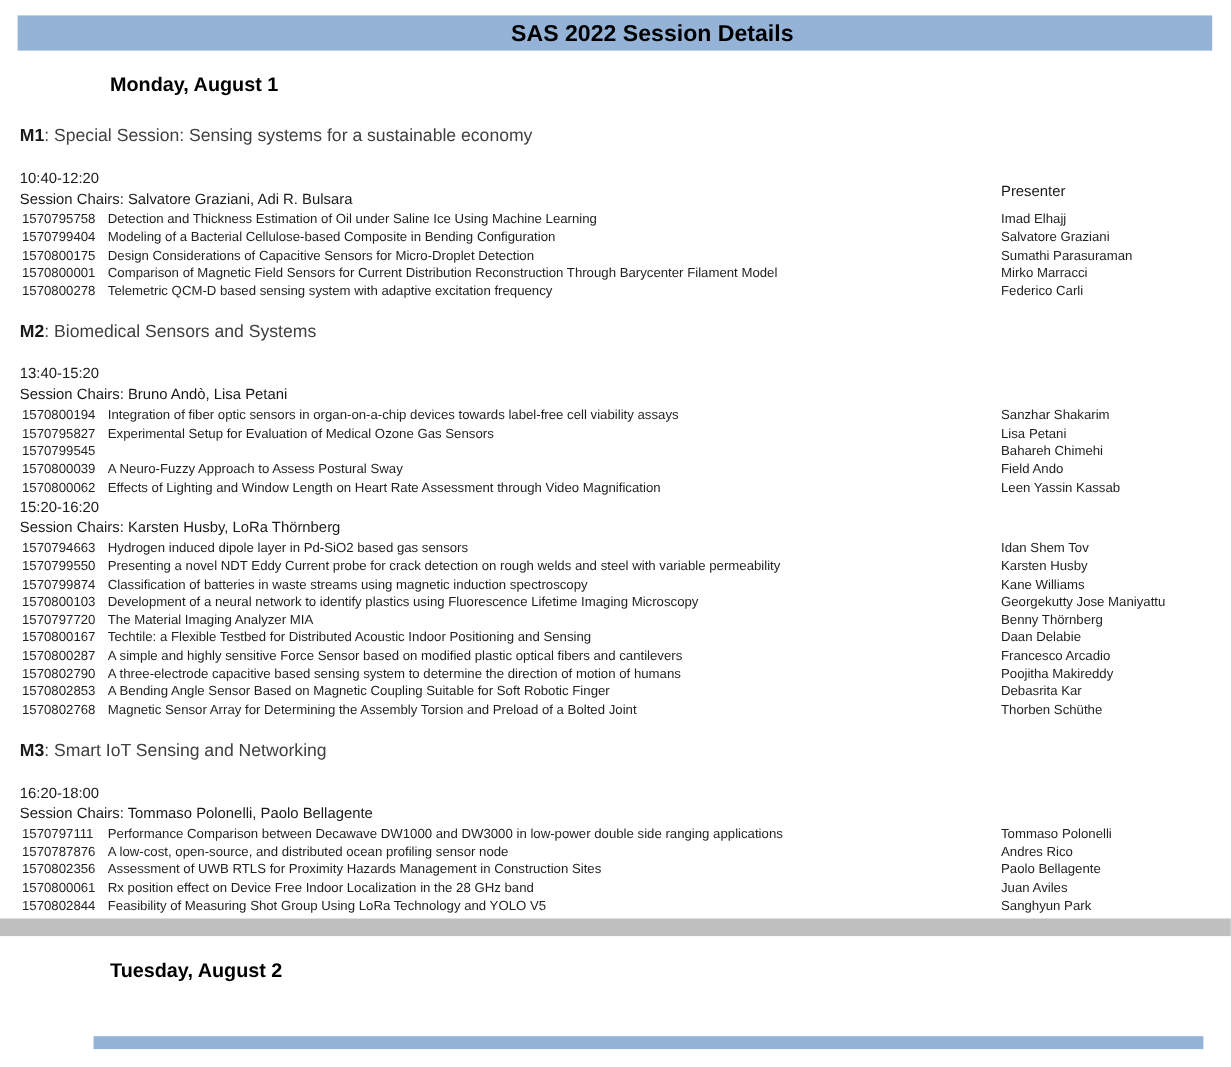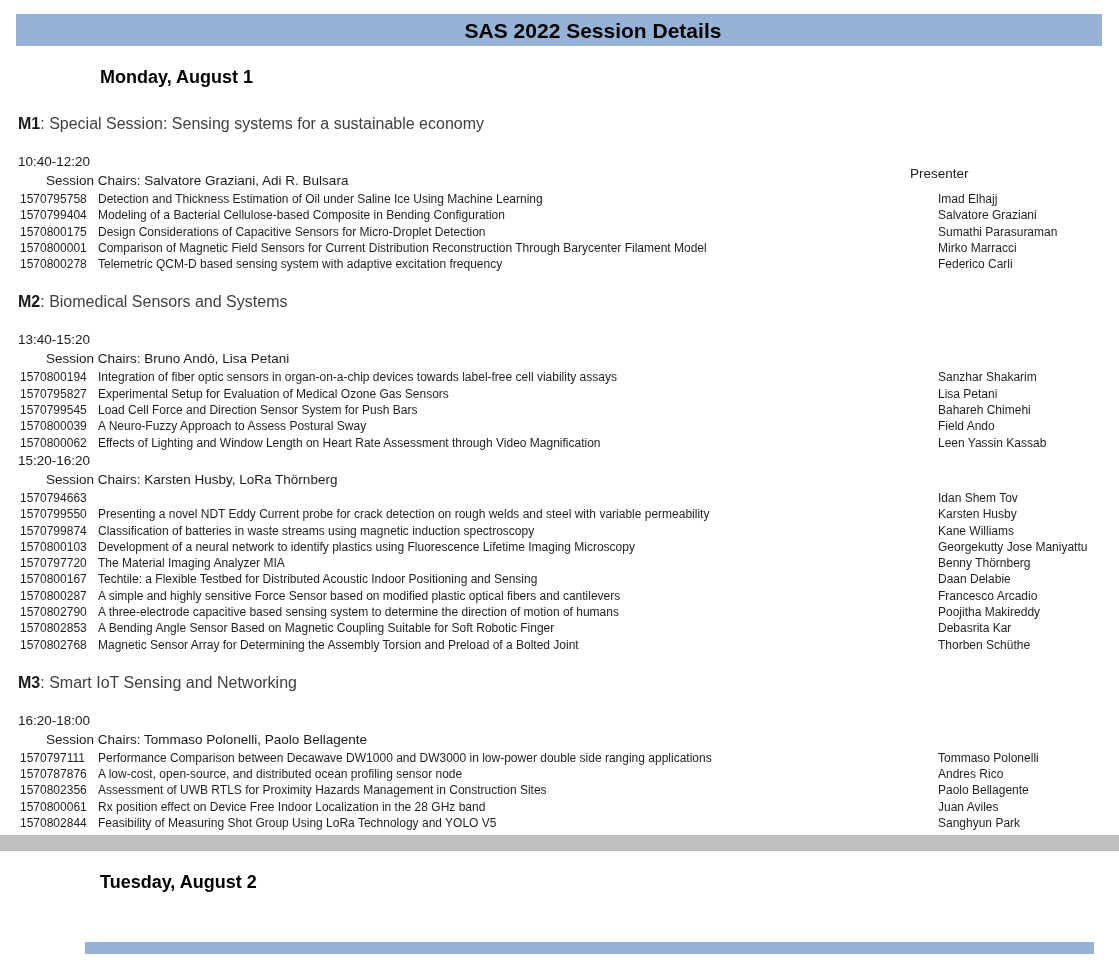--- a/index.html
+++ b/index.html
@@ -48,32 +48,31 @@
     line-height: 16px;
     color: #1a1a1a;
   }
   .presenter-header { position: absolute; left: 910px; top: 14px; }
   .session-chairs {
     padding: 0 0 2px 18px;
     font-size: 13.5px;
     line-height: 16px;
     color: #1a1a1a;
     white-space: nowrap;
-    margin-left: 28px;
   }
   .paper-row {
     position: relative;
     height: 16.3px;
     font-size: 12px;
     line-height: 16.3px;
     color: #1f1f1f;
   }
   .paper-id { position: absolute; left: 20px; white-space: nowrap; }
   .paper-title { position: absolute; left: 98px; white-space: nowrap; }
-  .paper-presenter { position: absolute; left: 938px; white-space: nowrap; }
+  .paper-presenter { position: absolute; left: 910px; white-space: nowrap; }
   .day-divider {
     height: 16px;
     background: #BFBFBF;
     margin: 4px 0 2px 0;
   }
   .bottom-bar {
     position: absolute;
     left: 85px;
     right: 25px;
     bottom: 0;
@@ -140,21 +139,20 @@
     <span class="paper-title">Integration of fiber optic sensors in organ-on-a-chip devices towards label-free cell viability assays</span>
     <span class="paper-presenter">Sanzhar Shakarim</span>
   </div>
               <div class="paper-row">
     <span class="paper-id">1570795827</span>
     <span class="paper-title">Experimental Setup for Evaluation of Medical Ozone Gas Sensors</span>
     <span class="paper-presenter">Lisa Petani</span>
   </div>
               <div class="paper-row">
     <span class="paper-id">1570799545</span>
-    <span class="paper-title">Load Cell Force and Direction Sensor System for Push Bars</span>
     <span class="paper-presenter">Bahareh Chimehi</span>
   </div>
               <div class="paper-row">
     <span class="paper-id">1570800039</span>
     <span class="paper-title">A Neuro-Fuzzy Approach to Assess Postural Sway</span>
     <span class="paper-presenter">Field Ando</span>
   </div>
               <div class="paper-row">
     <span class="paper-id">1570800062</span>
     <span class="paper-title">Effects of Lighting and Window Length on Heart Rate Assessment through Video Magnification</span>
@@ -164,20 +162,21 @@
   </div>
           <div class="session">
     <div class="time-row">
       <span class="session-time">15:20-16:20</span>
       <span class="presenter-header"></span>
     </div>
     <div class="session-chairs">Session Chairs: Karsten Husby, LoRa Thörnberg</div>
     <div class="papers">
               <div class="paper-row">
     <span class="paper-id">1570794663</span>
+    <span class="paper-title">Hydrogen induced dipole layer in Pd-SiO2 based gas sensors</span>
     <span class="paper-presenter">Idan Shem Tov</span>
   </div>
               <div class="paper-row">
     <span class="paper-id">1570799550</span>
     <span class="paper-title">Presenting a novel NDT Eddy Current probe for crack detection on rough welds and steel with variable permeability</span>
     <span class="paper-presenter">Karsten Husby</span>
   </div>
               <div class="paper-row">
     <span class="paper-id">1570799874</span>
     <span class="paper-title">Classification of batteries in waste streams using magnetic induction spectroscopy</span>

